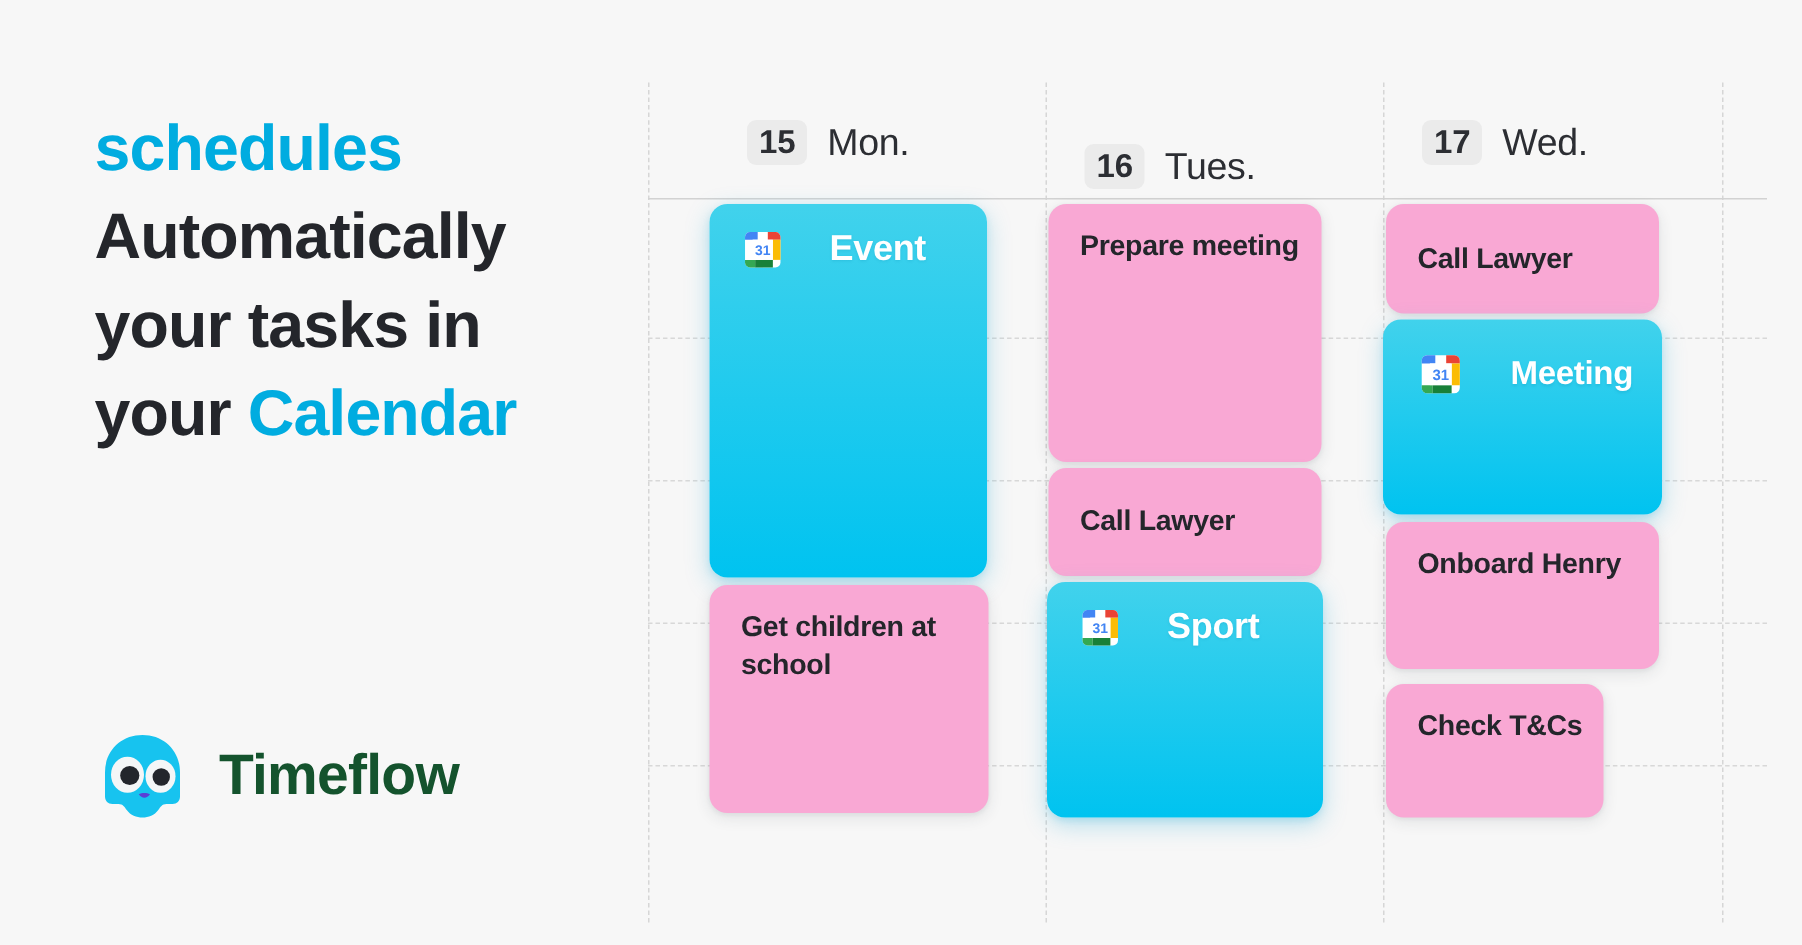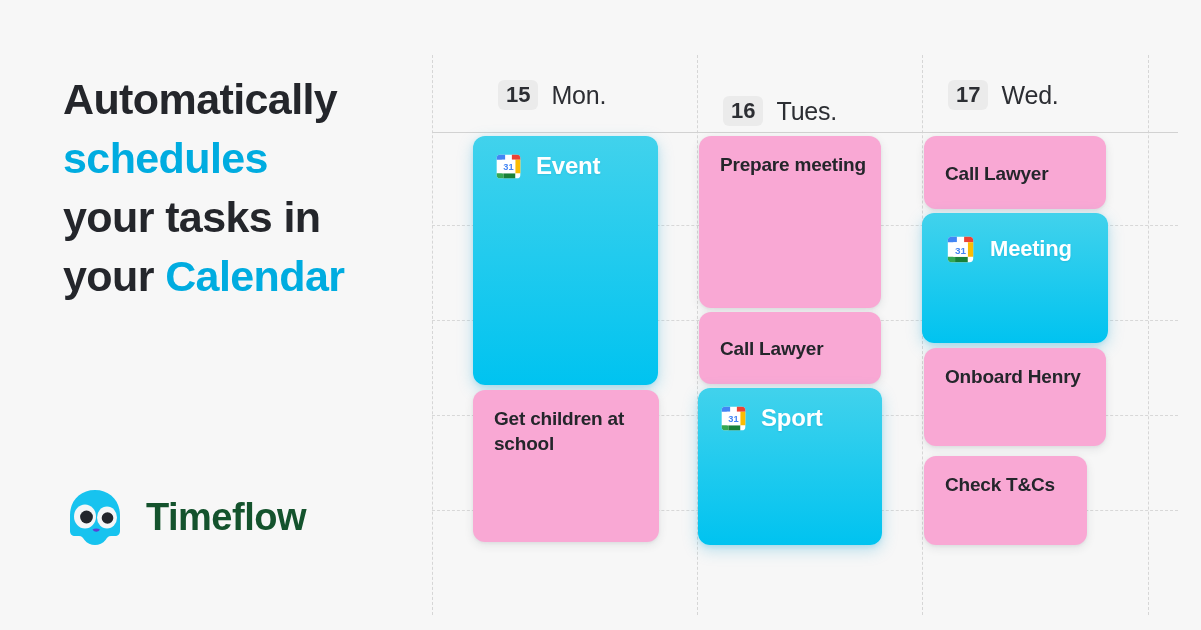--- a/index.html
+++ b/index.html
@@ -66,34 +66,34 @@
     letter-spacing:-0.2px;
   }
   .task-label.mid{top:50%;transform:translateY(-50%);}
   .event-row{
     position:absolute;left:22px;top:17px;
     display:flex;align-items:center;gap:14px;
   }
   .event-row.lg{left:24px;top:22px;gap:15px;}
   .event-label{
     font-size:24px;font-weight:700;color:#ffffff;letter-spacing:-0.2px;
-    line-height:1.1;text-shadow:0 1px 2px rgba(0,120,160,.18);
+    line-height:1.1;text-shadow:0 1px 2px rgba(0,120,160,.18);margin-left:17px;
   }
   .event-row.lg .event-label{font-size:22px;}
   .gcal{width:27px;height:27px;display:block;}
   .event-row.lg .gcal{width:29px;height:29px;}
 </style>
 </head>
 <body>
 
 <div id="stage">
 
   <div class="headline">
+    <span class="ln accent">schedules</span>
     <span class="ln">Automatically</span>
-    <span class="ln accent">schedules</span>
     <span class="ln">your tasks in</span>
     <span class="ln"><span>your </span><span class="accent">Calendar</span></span>
   </div>
 
   <div class="logo-row">
     <span class="logo-mark-wrap">
       <svg class="logo-mark" viewBox="0 0 62 62" xmlns="http://www.w3.org/2000/svg">
         <path d="M31 4 C16.5 4 6 14.5 6 29 L6 45 C6 48 8 50 11 50 L15 50 C18 50 19 52 20.5 54 C23 57.5 27 59 31 59 C35 59 39 57.5 41.5 54 C43 52 44 50 47 50 L51 50 C54 50 56 48 56 45 L56 29 C56 14.5 45.5 4 31 4 Z" fill="#17c3ef"></path>
         <ellipse cx="21" cy="30.5" rx="11" ry="12" fill="#f4f6f7"></ellipse>
         <ellipse cx="43" cy="31.5" rx="10" ry="11" fill="#f4f6f7"></ellipse>
@@ -197,17 +197,17 @@
         </svg>
       </span>
       <span class="event-label">Meeting</span>
     </div>
   </div>
 
   <div class="card task" style="left:924px;top:348px;width:182px;height:98px;">
     <div class="task-label">Onboard Henry</div>
   </div>
 
-  <div class="card task" style="left:924px;top:456px;width:163px;height:89px;">
+  <div class="card task" style="left:924px;top:456px;width:145px;height:89px;">
     <div class="task-label">Check T&amp;Cs</div>
   </div>
 
 </div>
 
 </body></html>

